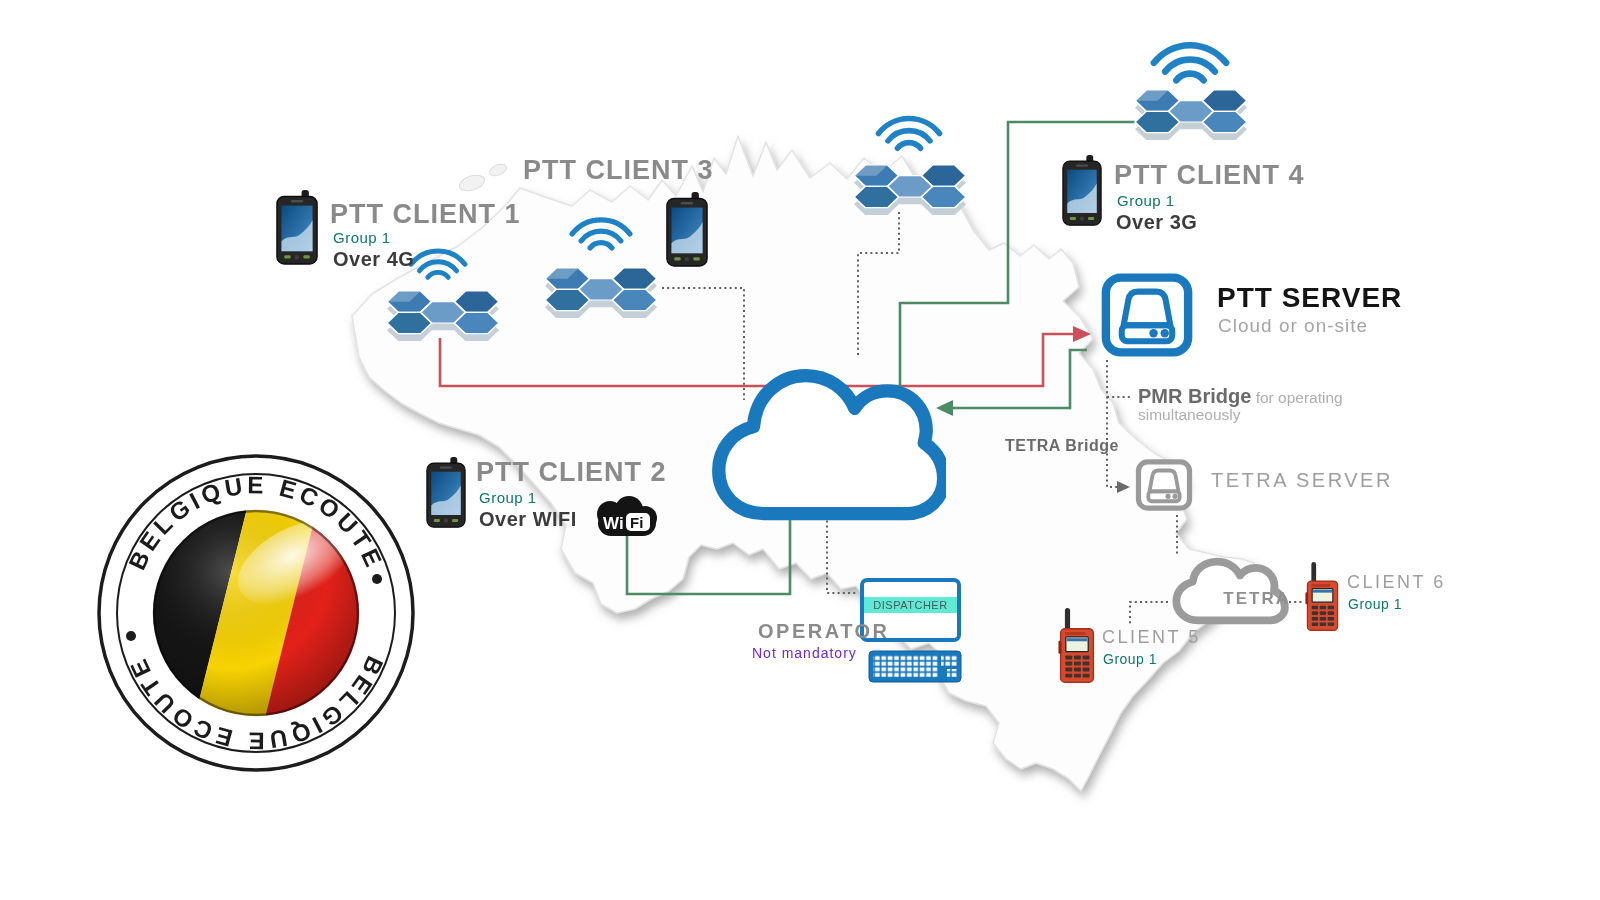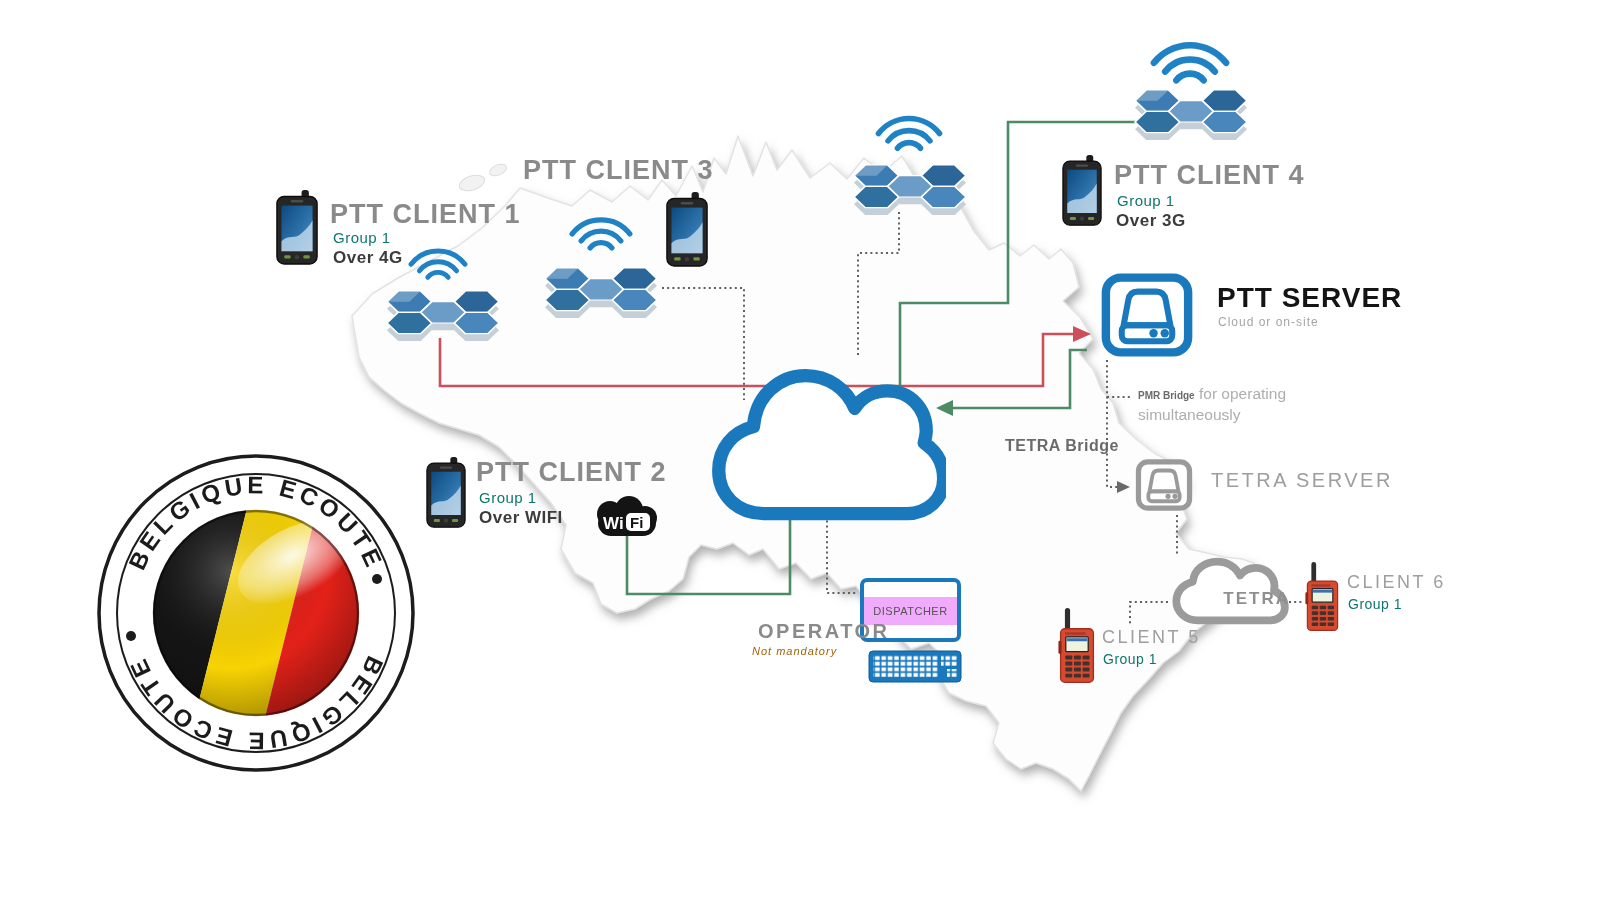--- a/index.html
+++ b/index.html
@@ -3,34 +3,34 @@
 <meta charset="utf-8">
 <style>
   html,body{margin:0;padding:0;background:#fff;}
   #stage{position:relative;width:1600px;height:900px;background:#fff;overflow:hidden;
          font-family:"Liberation Sans", sans-serif;}
   #stage svg{display:block;}
   .abs{position:absolute;}
   .txt{position:absolute;white-space:nowrap;line-height:1.05;}
   .t-title{font-weight:bold;font-size:27px;color:#8a8a8a;letter-spacing:1px;}
   .t-group{font-weight:normal;font-size:15px;color:#0f766e;letter-spacing:.5px;}
-  .t-net{font-weight:bold;font-size:17px;color:#3c3c3c;letter-spacing:.5px;}
+  .t-net{font-weight:bold;font-size:20px;color:#3c3c3c;letter-spacing:.5px;}
   .t-srv-title{font-weight:bold;font-size:28px;color:#141414;letter-spacing:1px;}
-  .t-srv-sub{font-size:12px;color:#a5a5a5;letter-spacing:1px;text-align:center;}
-  .t-bridge-b{font-weight:bold;font-size:10px;color:#6a6a6a;}
+  .t-srv-sub{font-size:19px;color:#a5a5a5;letter-spacing:1px;text-align:center;}
+  .t-bridge-b{font-weight:bold;font-size:20px;color:#6a6a6a;}
   .t-bridge-l{font-size:15.5px;color:#aeaeae;}
   .t-tetra-bridge{font-weight:bold;font-size:16px;color:#6a6a6a;letter-spacing:.5px;margin-left:24px;}
   .t-gray-caps{font-size:18px;color:#9e9e9e;letter-spacing:2.5px;}
   .t-operator{font-weight:bold;font-size:20px;color:#8a8a8a;letter-spacing:2.5px;margin-left:8px;}
-  .t-notmand{font-size:11px;color:#a16207;letter-spacing:1px;font-style:italic;}
+  .t-notmand{font-size:14px;color:#6d28d9;letter-spacing:1px;}
   .t-internet{font-weight:bold;font-size:27px;color:#0d0d0d;letter-spacing:1px;text-align:center;}
   .t-tetra-cloud{font-weight:bold;font-size:17px;color:#8f8f8f;letter-spacing:2px;text-align:right;}
   #monitor{position:absolute;left:860px;top:578px;width:93px;height:56px;background:#fff;
            border:4.5px solid #1a79bd;border-radius:7px;}
-  #monitor .band{position:absolute;left:0;right:0;top:15px;height:28px;background:#f0abfc;
+  #monitor .band{position:absolute;left:0;right:0;top:15px;height:16px;background:#5eead4;
            display:flex;align-items:center;justify-content:center;
            font-size:11px;color:#555;letter-spacing:.5px;}
 </style>
 </head>
 <body>
 
 <div id="stage">
 
   <svg class="abs" width="1600" height="900" viewBox="0 0 1600 900">
     <defs>

